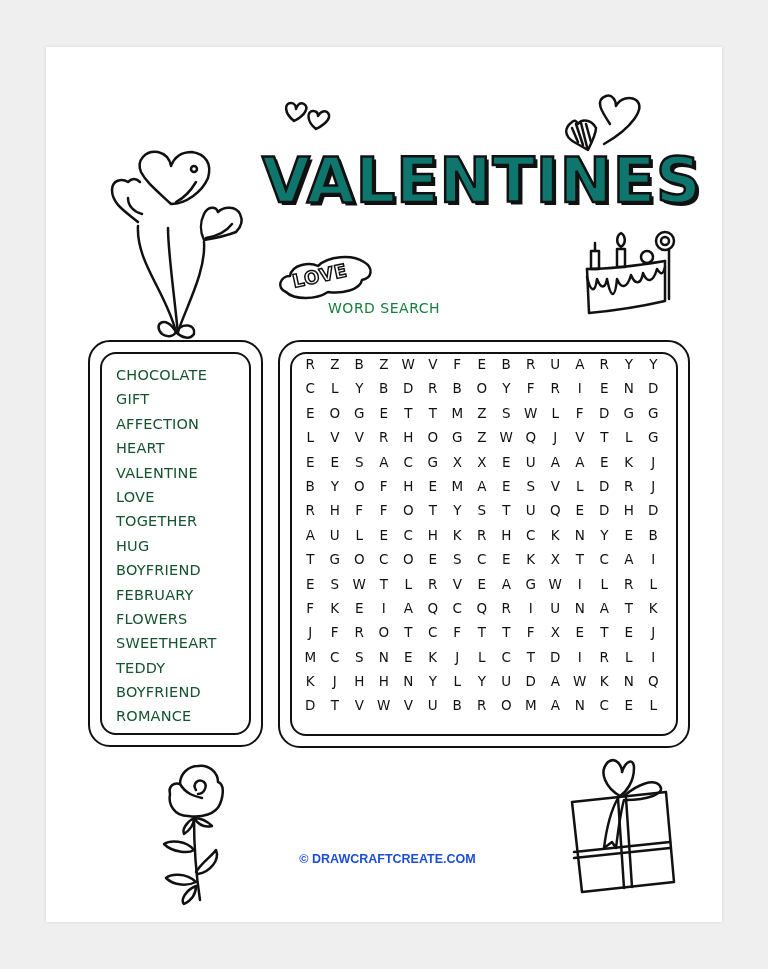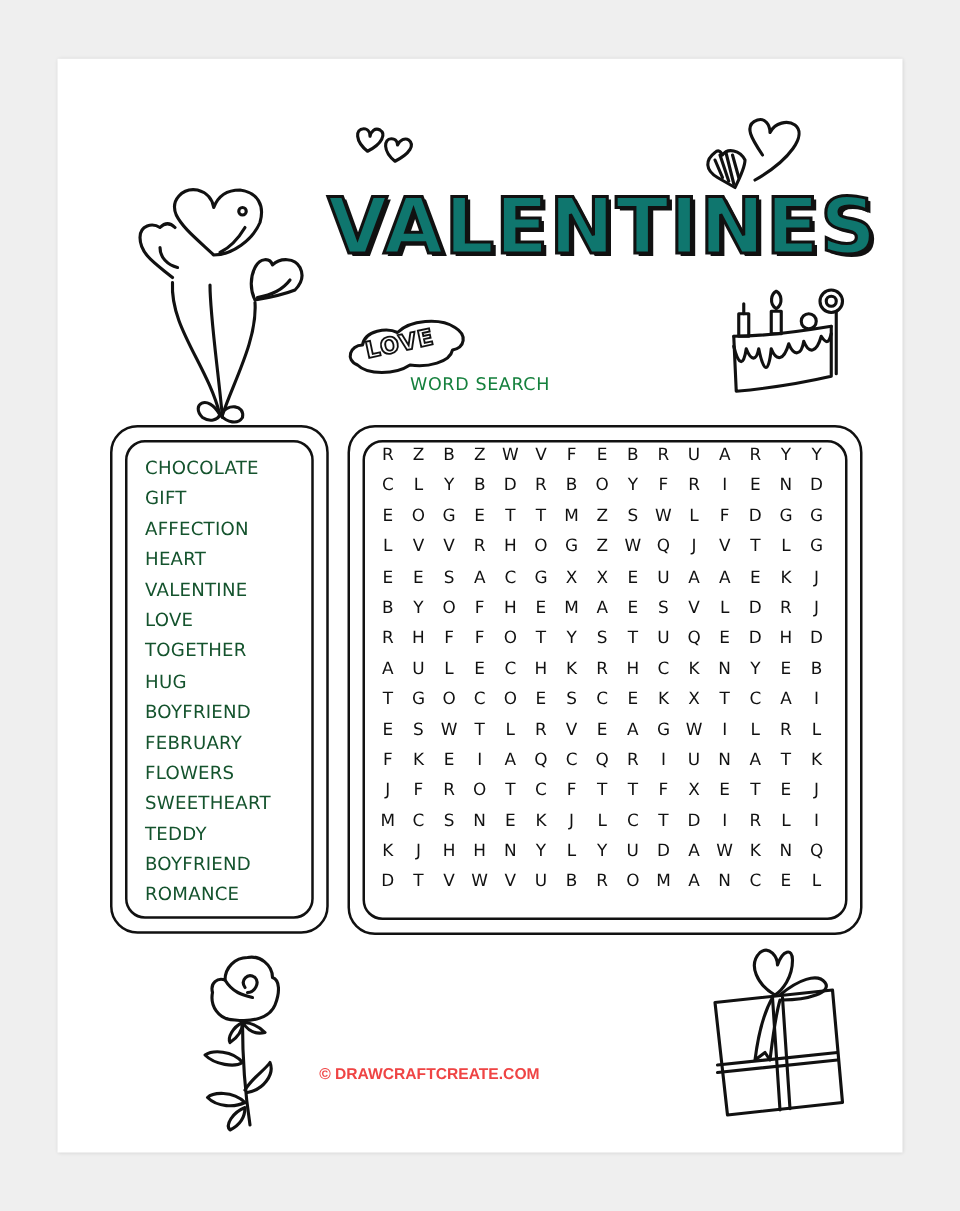--- a/index.html
+++ b/index.html
@@ -10,21 +10,21 @@
     -webkit-text-stroke:2.5px #111; text-shadow:3px 3px 0 #111; letter-spacing:1px; }
   .title-1 { top:97px; font-size:62px; left:216px; width:440px; text-align:left; transform:scaleY(1.0); }
   .title-2 { top:168px; font-size:64px; }
   .subtitle { position:absolute; top:253px; left:0; width:676px; text-align:center; font-family:"DejaVu Sans", sans-serif; font-size:14px; color:#15803d; letter-spacing:0.5px; }
   .panel-outer { position:absolute; border:2.5px solid #111; border-radius:22px; box-sizing:border-box; }
   .panel-inner { position:absolute; border:2.5px solid #111; border-radius:16px; box-sizing:border-box; }
   .word-list { position:absolute; left:70px; top:316px; margin:0; padding:0; list-style:none; }
   .word-list li { font-family:"DejaVu Sans", sans-serif; font-size:14.5px; color:#14532d; height:24.4px; line-height:24.4px; letter-spacing:0.2px; }
   .grid { position:absolute; left:252px; top:305px; display:grid; grid-template-columns:repeat(15, 24.5px); grid-auto-rows:24.4px; }
   .grid span { font-family:"DejaVu Sans", sans-serif; font-size:13.5px; color:#111; text-align:center; line-height:24.4px; }
-  .footer { position:absolute; top:805px; left:0; width:595px; text-align:center; font-family:"Liberation Sans", sans-serif; font-weight:bold; font-size:12.5px; color:#ef4444; }
+  .footer { position:absolute; top:805px; left:0; width:595px; text-align:center; font-family:"Liberation Sans", sans-serif; font-weight:bold; font-size:12.5px; color:#1d4ed8;padding-left:44px; }
   svg { position:absolute; overflow:visible; }
   svg path, svg circle, svg rect, svg line, svg ellipse { fill:none; stroke:#111; stroke-width:2.5; stroke-linecap:round; stroke-linejoin:round; }
 </style>
 </head>
 <body>
 
 <div class="page">
 
   <svg style="left:234px;top:52px;" width="60" height="36">
     <path d="M14 22 C4 14 4 4 11 4 C15 4 16 8 16 10 C17 6 20 3 24 5 C29 8 26 16 14 22 Z"></path>

